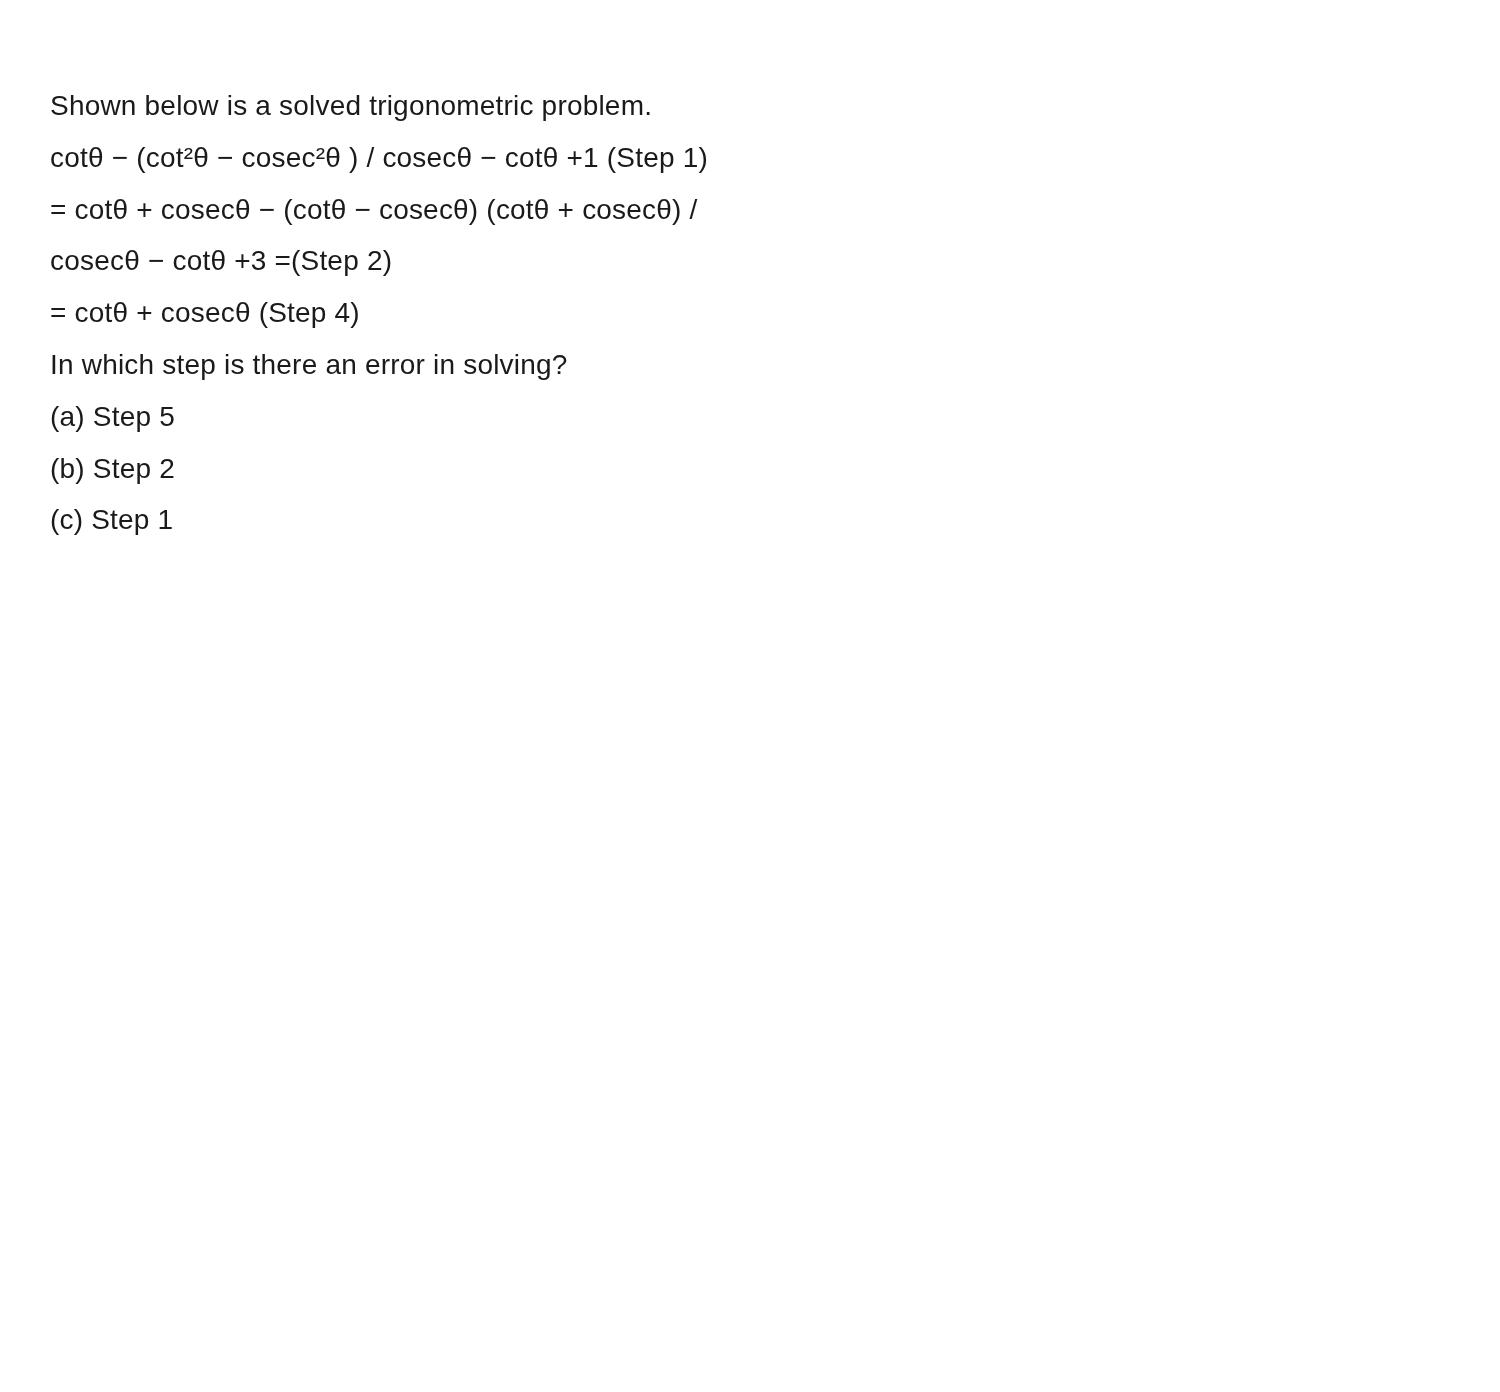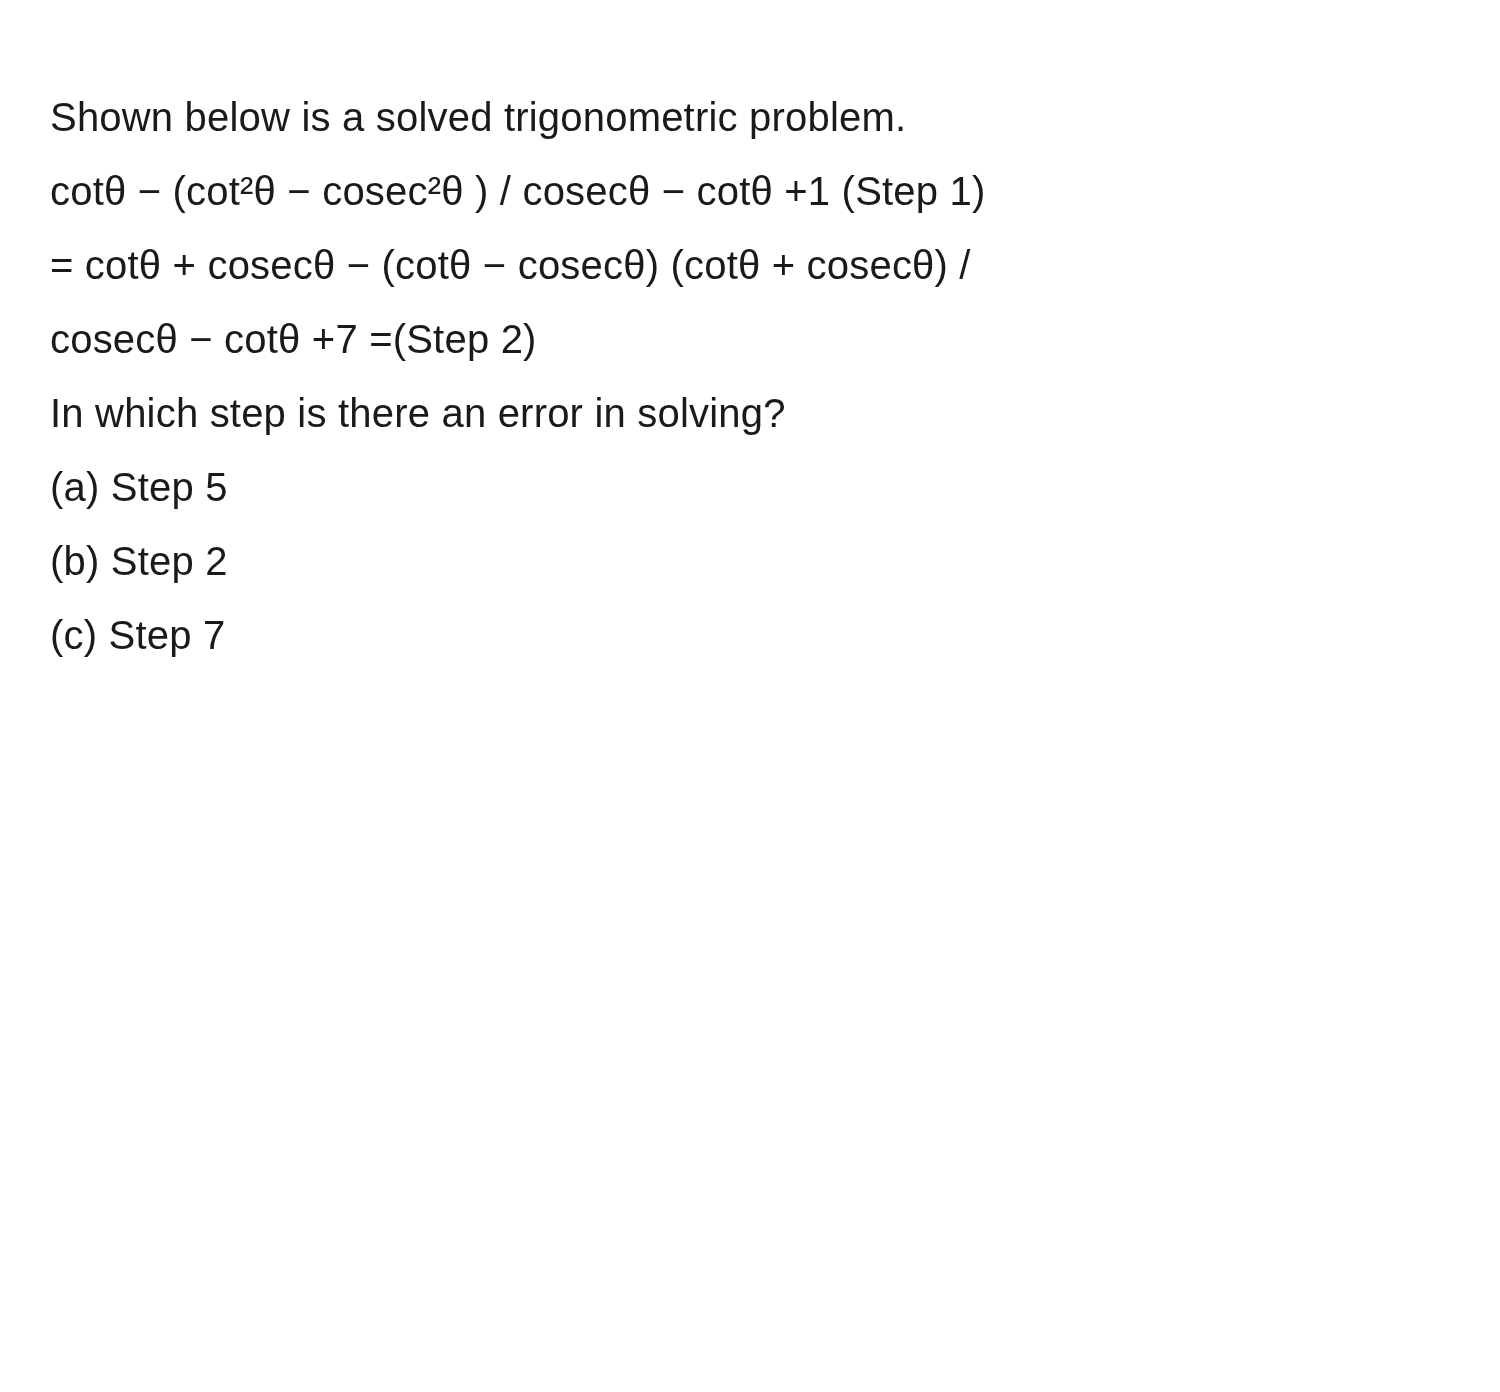--- a/index.html
+++ b/index.html
@@ -9,33 +9,34 @@
     }
     body {
       width: 1500px;
       height: 1392px;
       background: #ffffff;
       padding: 80px 50px 50px 50px;
       font-family: -apple-system, BlinkMacSystemFont, "Segoe UI", Helvetica, Arial, sans-serif;
       color: #1a1a1a;
     }
     .content {
-      font-size: 40px;
+      font-size: 28px;
       line-height: 1.85;
       letter-spacing: 0.2px;
     }
     .line {
       display: block;
     }
   </style>
 </head>
 <body>
 
 <div class="content">
   <span class="line">Shown below is a solved trigonometric problem.</span>
   <span class="line">cotθ − (cot²θ − cosec²θ ) / cosecθ − cotθ +1 (Step 1)</span>
   <span class="line">= cotθ + cosecθ − (cotθ − cosecθ) (cotθ + cosecθ) /</span>
-  <span class="line">cosecθ − cotθ +7 =(Step 2)</span>
+  <span class="line">cosecθ − cotθ +3 =(Step 2)</span>
+  <span class="line">= cotθ + cosecθ (Step 4)</span>
   <span class="line">In which step is there an error in solving?</span>
   <span class="line">(a) Step 5</span>
   <span class="line">(b) Step 2</span>
-  <span class="line">(c) Step 7</span>
+  <span class="line">(c) Step 1</span>
 </div>
 
 </body></html>

